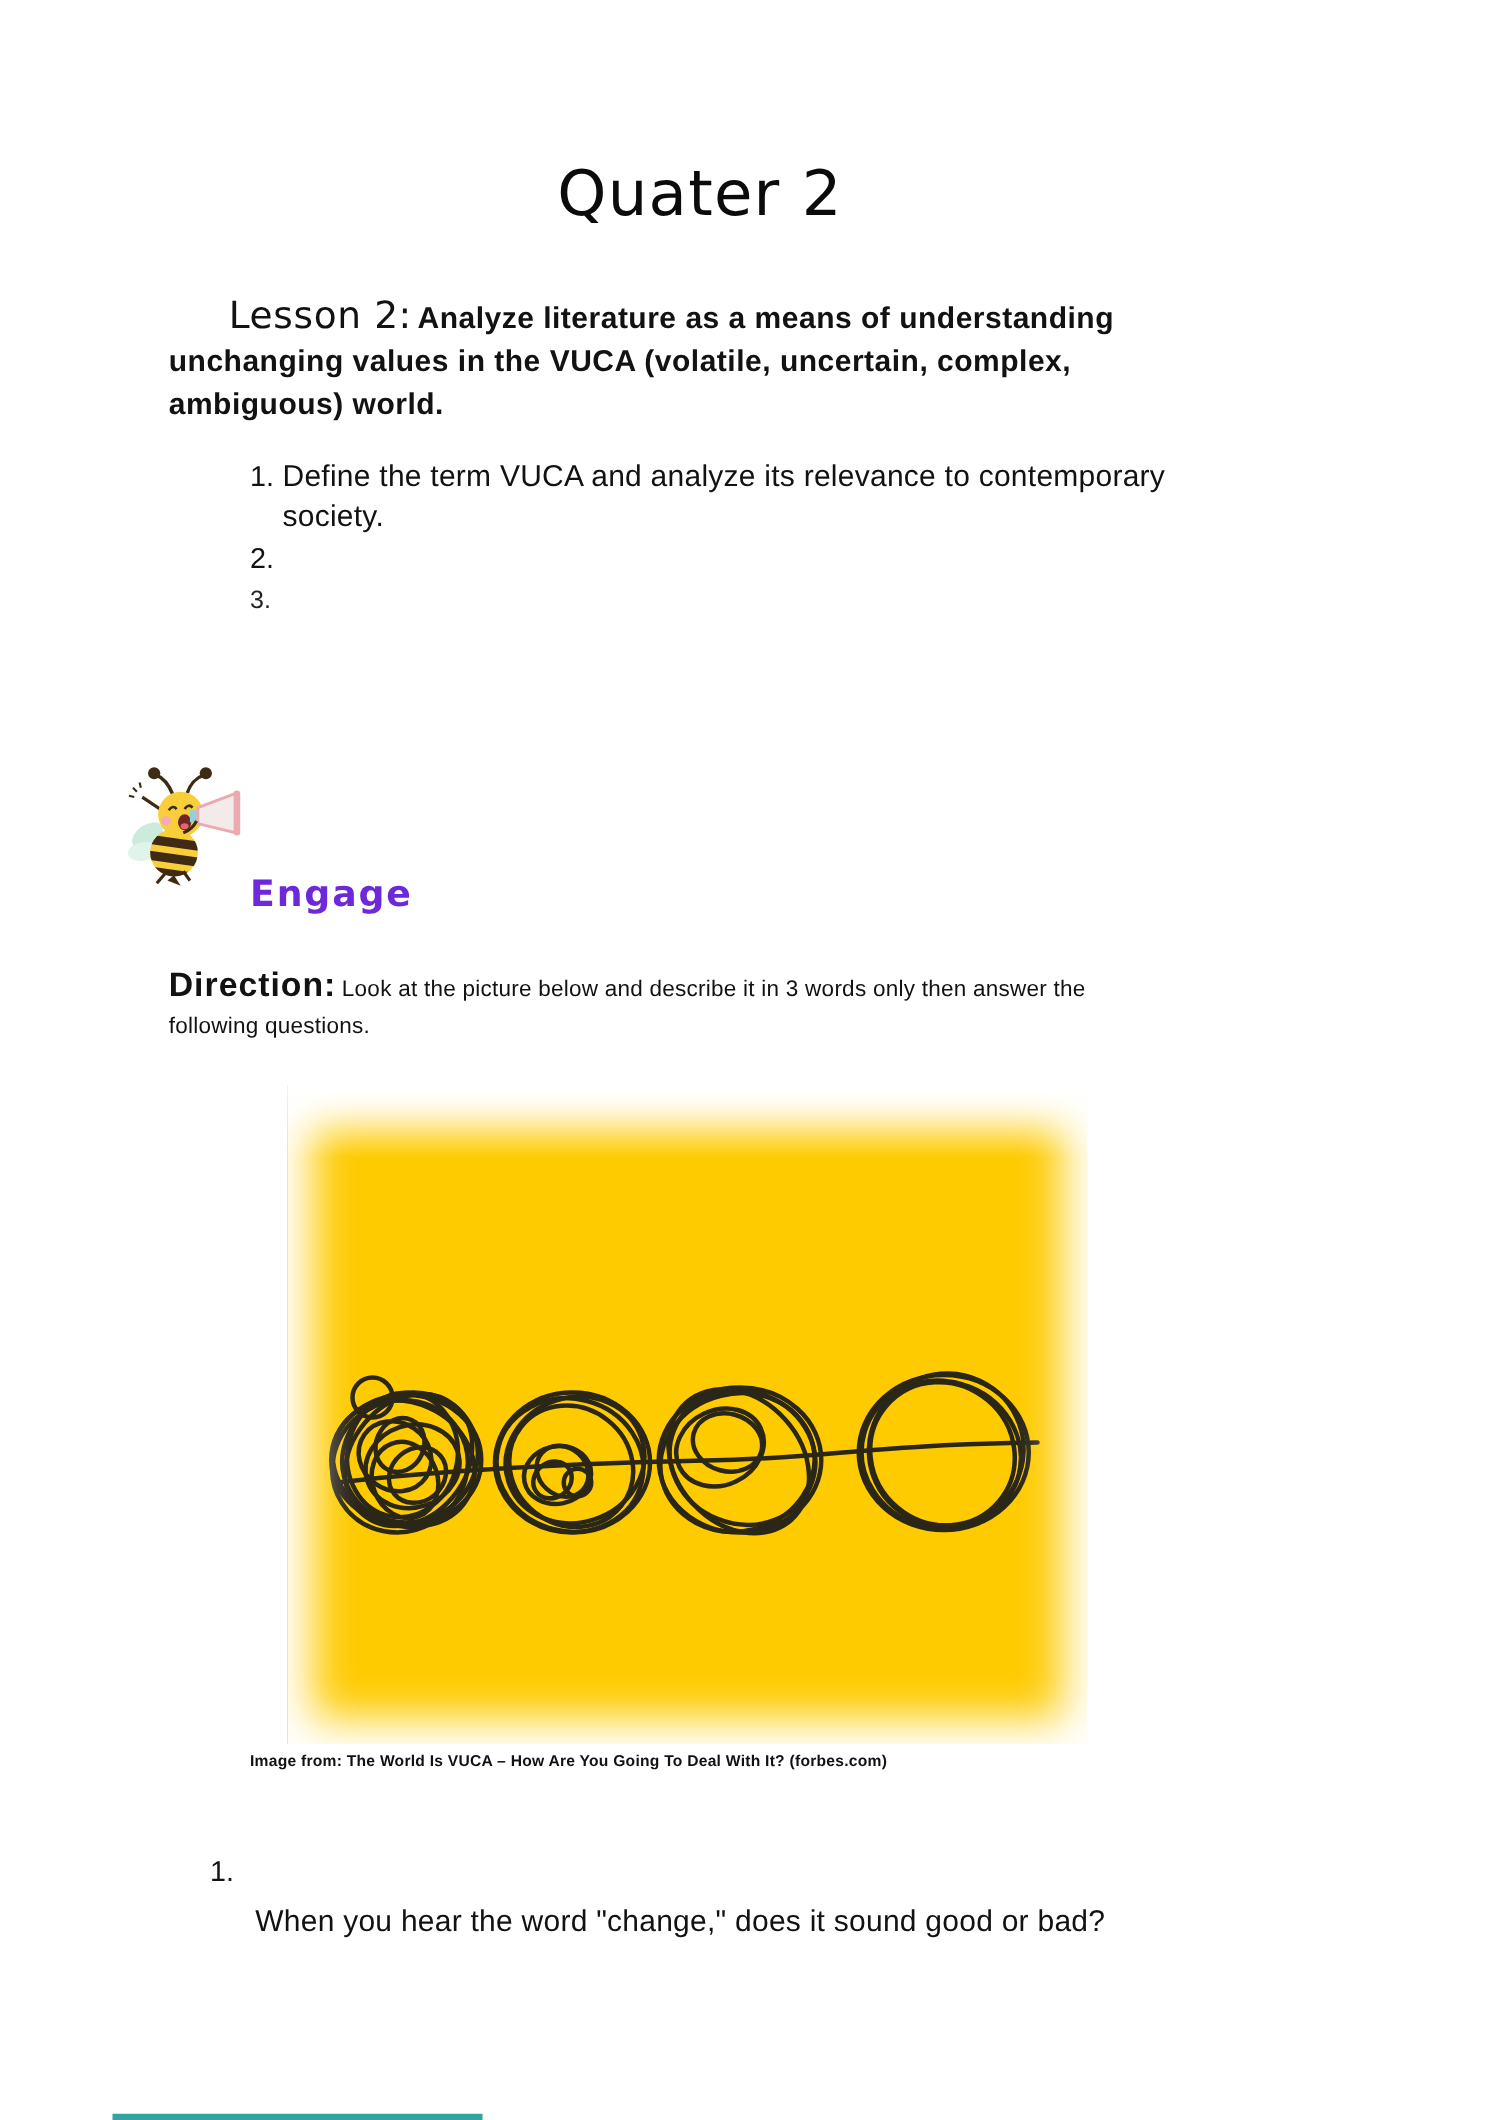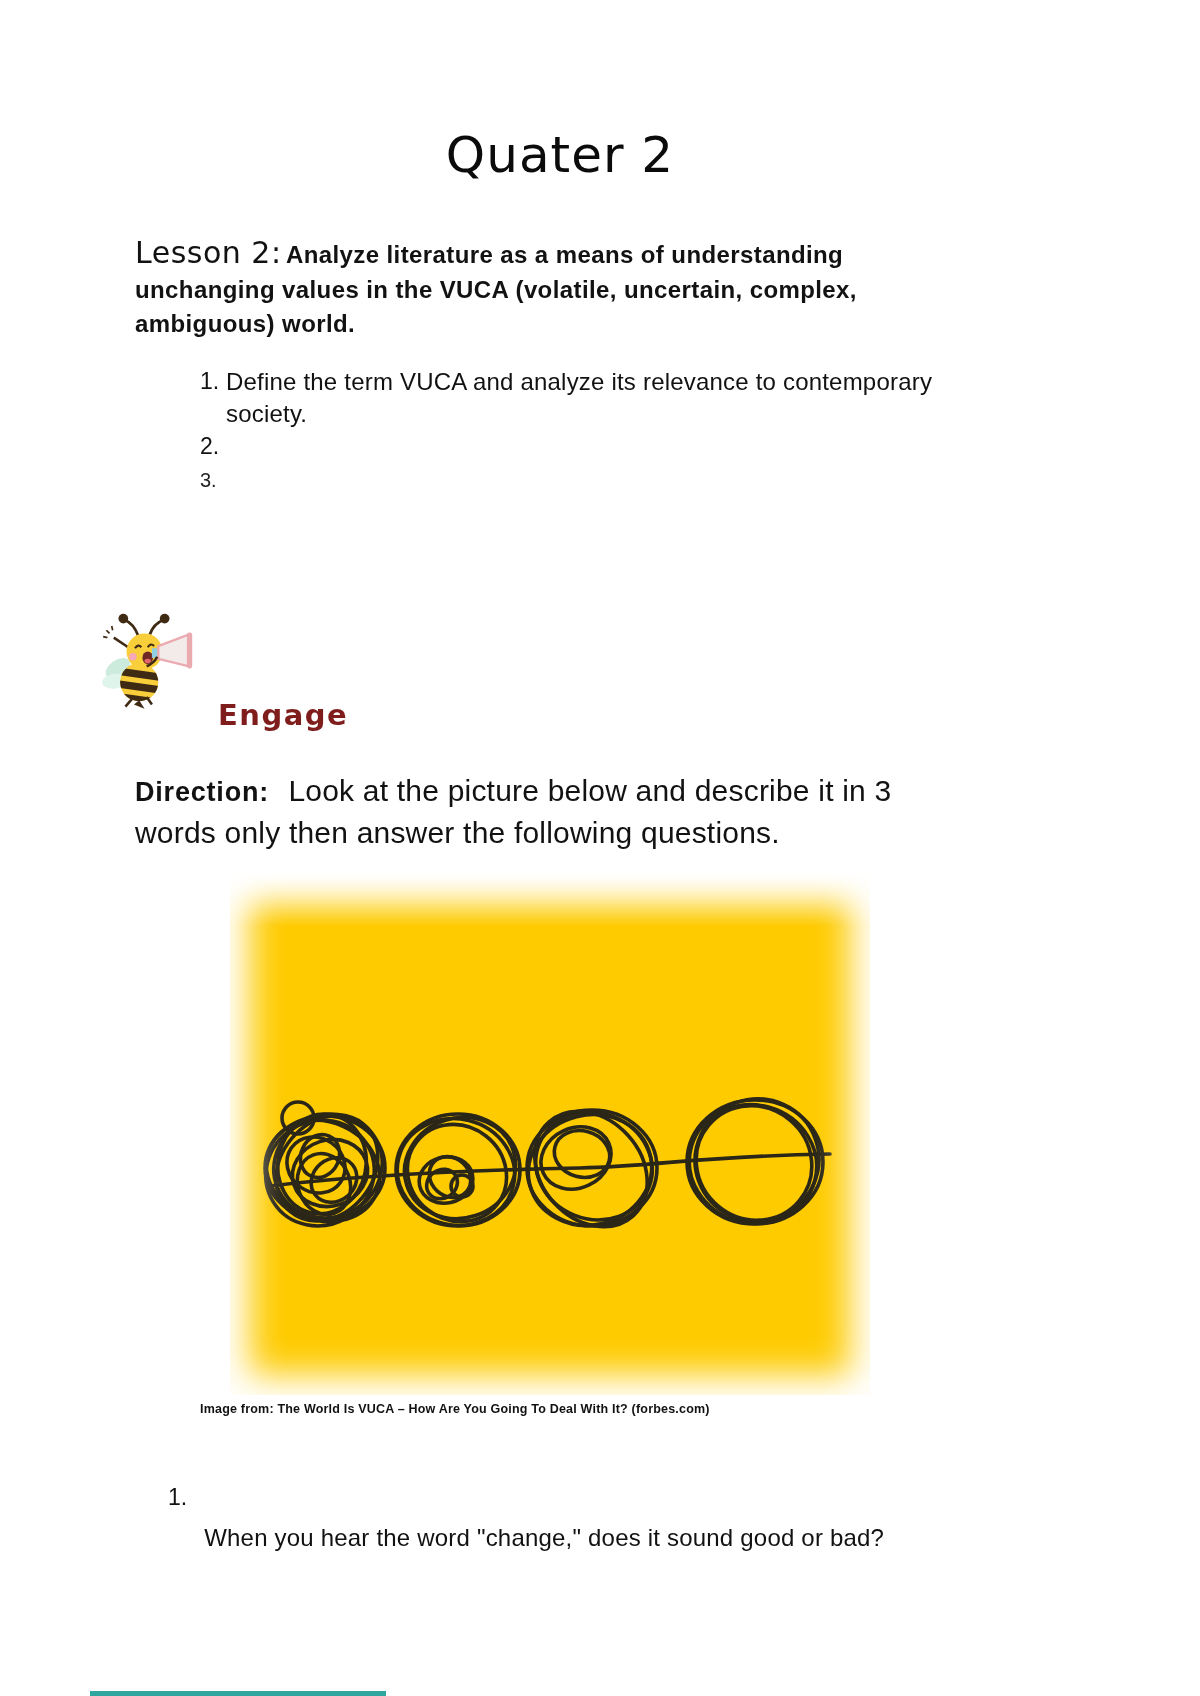--- a/index.html
+++ b/index.html
@@ -16,47 +16,47 @@
     margin:0;text-align:center;
     font-family:"DejaVu Sans", sans-serif;
     font-weight:400;font-size:50px;letter-spacing:1px;color:#0b0b0b;
   }
   .lesson{
     position:absolute;left:135px;top:232px;width:780px;margin:0;
     line-height:1.38;
   }
   .lesson-label{
     font-family:"DejaVu Sans", sans-serif;
-    font-size:30px;font-weight:400;letter-spacing:.5px;
+    font-size:30px;font-weight:400;letter-spacing:.5px;margin-left:48px;
   }
   .lesson-text{
     font-size:24px;font-weight:700;letter-spacing:.4px;
   }
   .objectives{position:absolute;left:135px;top:366px;width:900px;}
   .obj-heading{margin:0 0 6px 0;font-size:24px;font-weight:700;letter-spacing:.4px;}
   .obj-list{list-style:none;margin:0;padding:0 0 0 65px;}
   .obj-item{display:flex;align-items:flex-start;margin:0 0 2px 0;}
   .obj-num{
     flex:0 0 26px;text-align:left;font-size:23px;line-height:1.32;
   }
   .obj-text{
     width:750px;font-size:24px;line-height:1.32;letter-spacing:.2px;
   }
   .obj-item:nth-child(3) .obj-num{font-size:20px;padding-top:3px;color:#222;}
   .bee{position:absolute;left:100px;top:608px;width:106px;height:100px;}
   .engage{
-    position:absolute;left:218px;top:698px;margin:0;
+    position:absolute;left:200px;top:698px;margin:0;
     font-family:"DejaVu Sans", sans-serif;
-    font-size:29px;font-weight:700;letter-spacing:1.5px;color:#7f1d1d;
+    font-size:29px;font-weight:700;letter-spacing:1.5px;color:#6d28d9;
   }
   .direction{
     position:absolute;left:135px;top:770px;width:780px;margin:0;line-height:1.4;
   }
   .dir-label{font-size:27px;font-weight:700;letter-spacing:.8px;text-align:center;}
-  .dir-text{font-size:30px;letter-spacing:.2px;margin-left:15px;}
+  .dir-text{font-size:18px;letter-spacing:.2px;}
   .vuca-image{
     position:absolute;left:230px;top:868px;width:640px;height:527px;
     background:#FECB00;
   }
   .vuca-image svg{position:absolute;left:0;top:0;width:100%;height:100%;}
   .vuca-fade{
     position:absolute;inset:0;pointer-events:none;
     box-shadow:inset 0 0 34px 20px #ffffff;
   }
   .vuca-fade-top{

